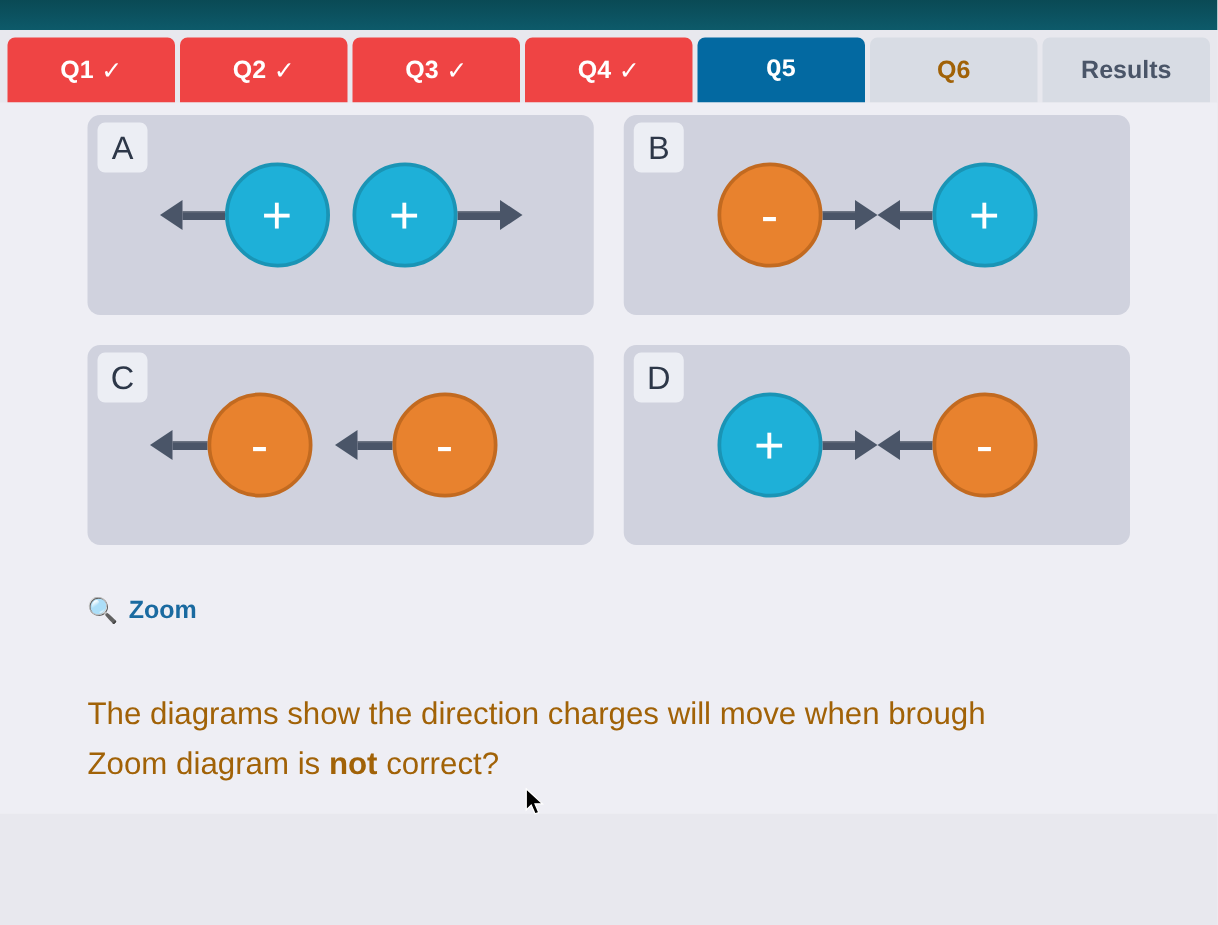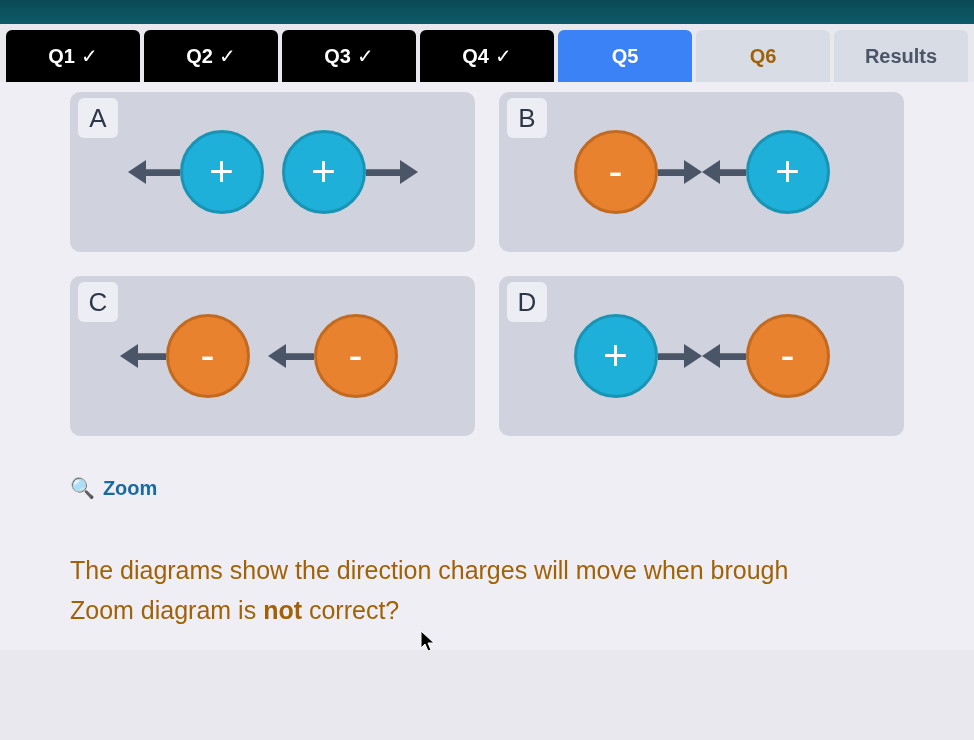--- a/index.html
+++ b/index.html
@@ -26,22 +26,22 @@
     display: flex;
     align-items: center;
     justify-content: center;
     font-weight: 700;
     font-size: 20px;
     border-radius: 6px 6px 0 0;
     color: #fff;
     gap: 6px;
     cursor: pointer;
   }
-  .tab.done { background: #000000; }
-  .tab.current { background: #3b82f6; }
+  .tab.done { background: #ef4444; }
+  .tab.current { background: #0369a1; font-family: Liberation Mono, monospace; }
   .tab.pending { background: #d8dce4; color: #a16207; }
   .tab.results { background: #d8dce4; color: #4a5568; }
   .check { font-weight: 400; }
   .content {
     padding: 10px 70px 20px 70px;
     background: #eeeef4;
   }
   .grid {
     display: grid;
     grid-template-columns: 1fr 1fr;

